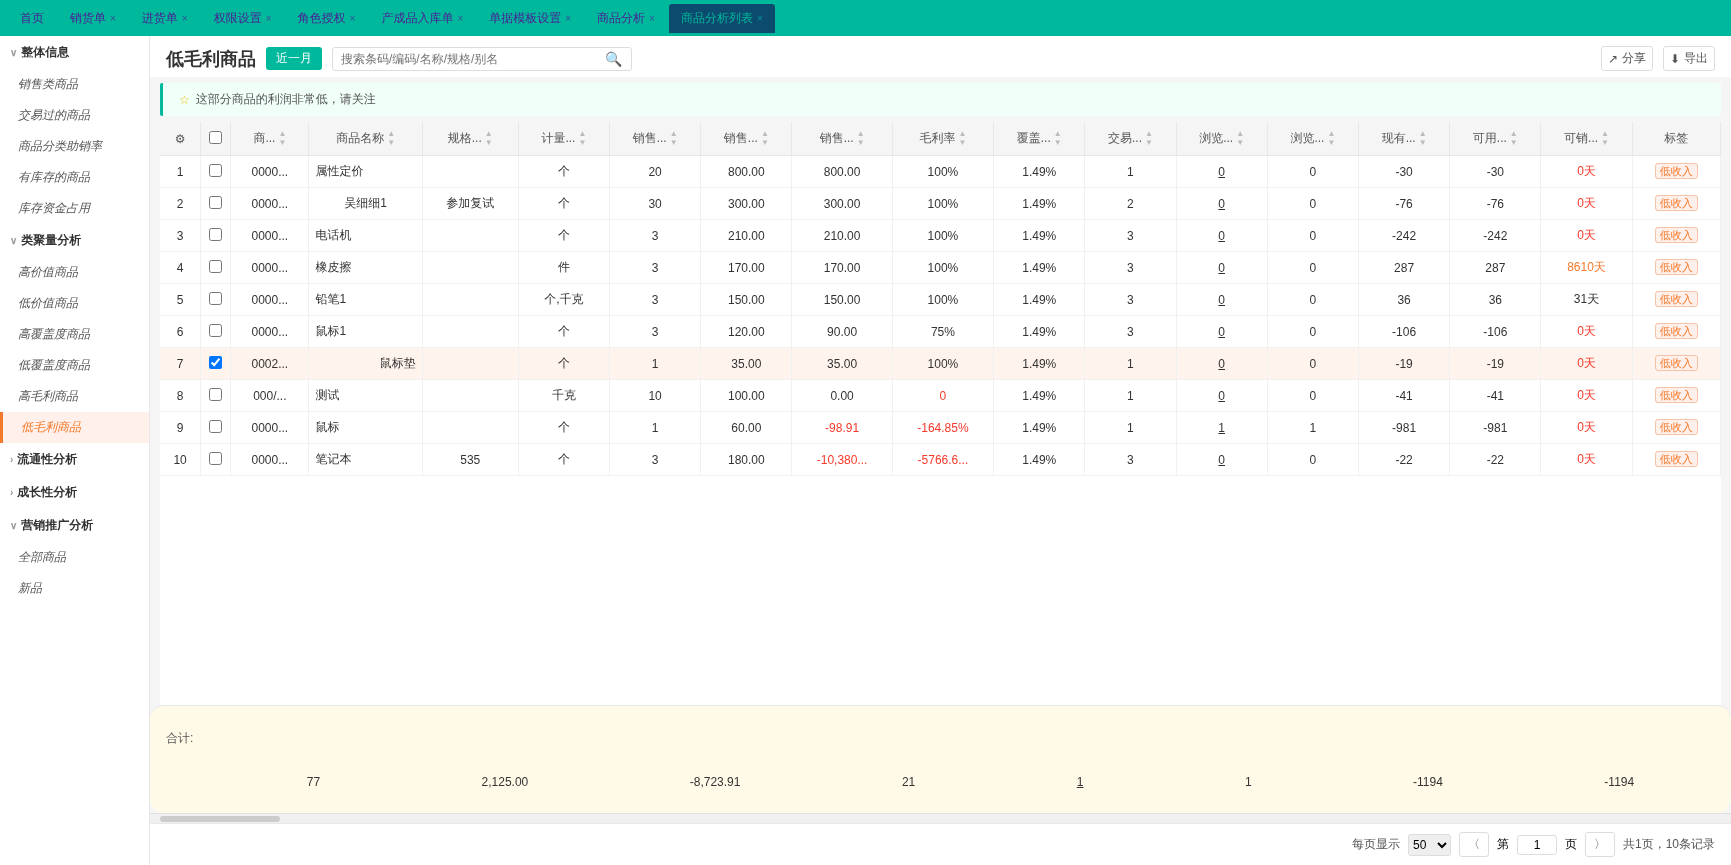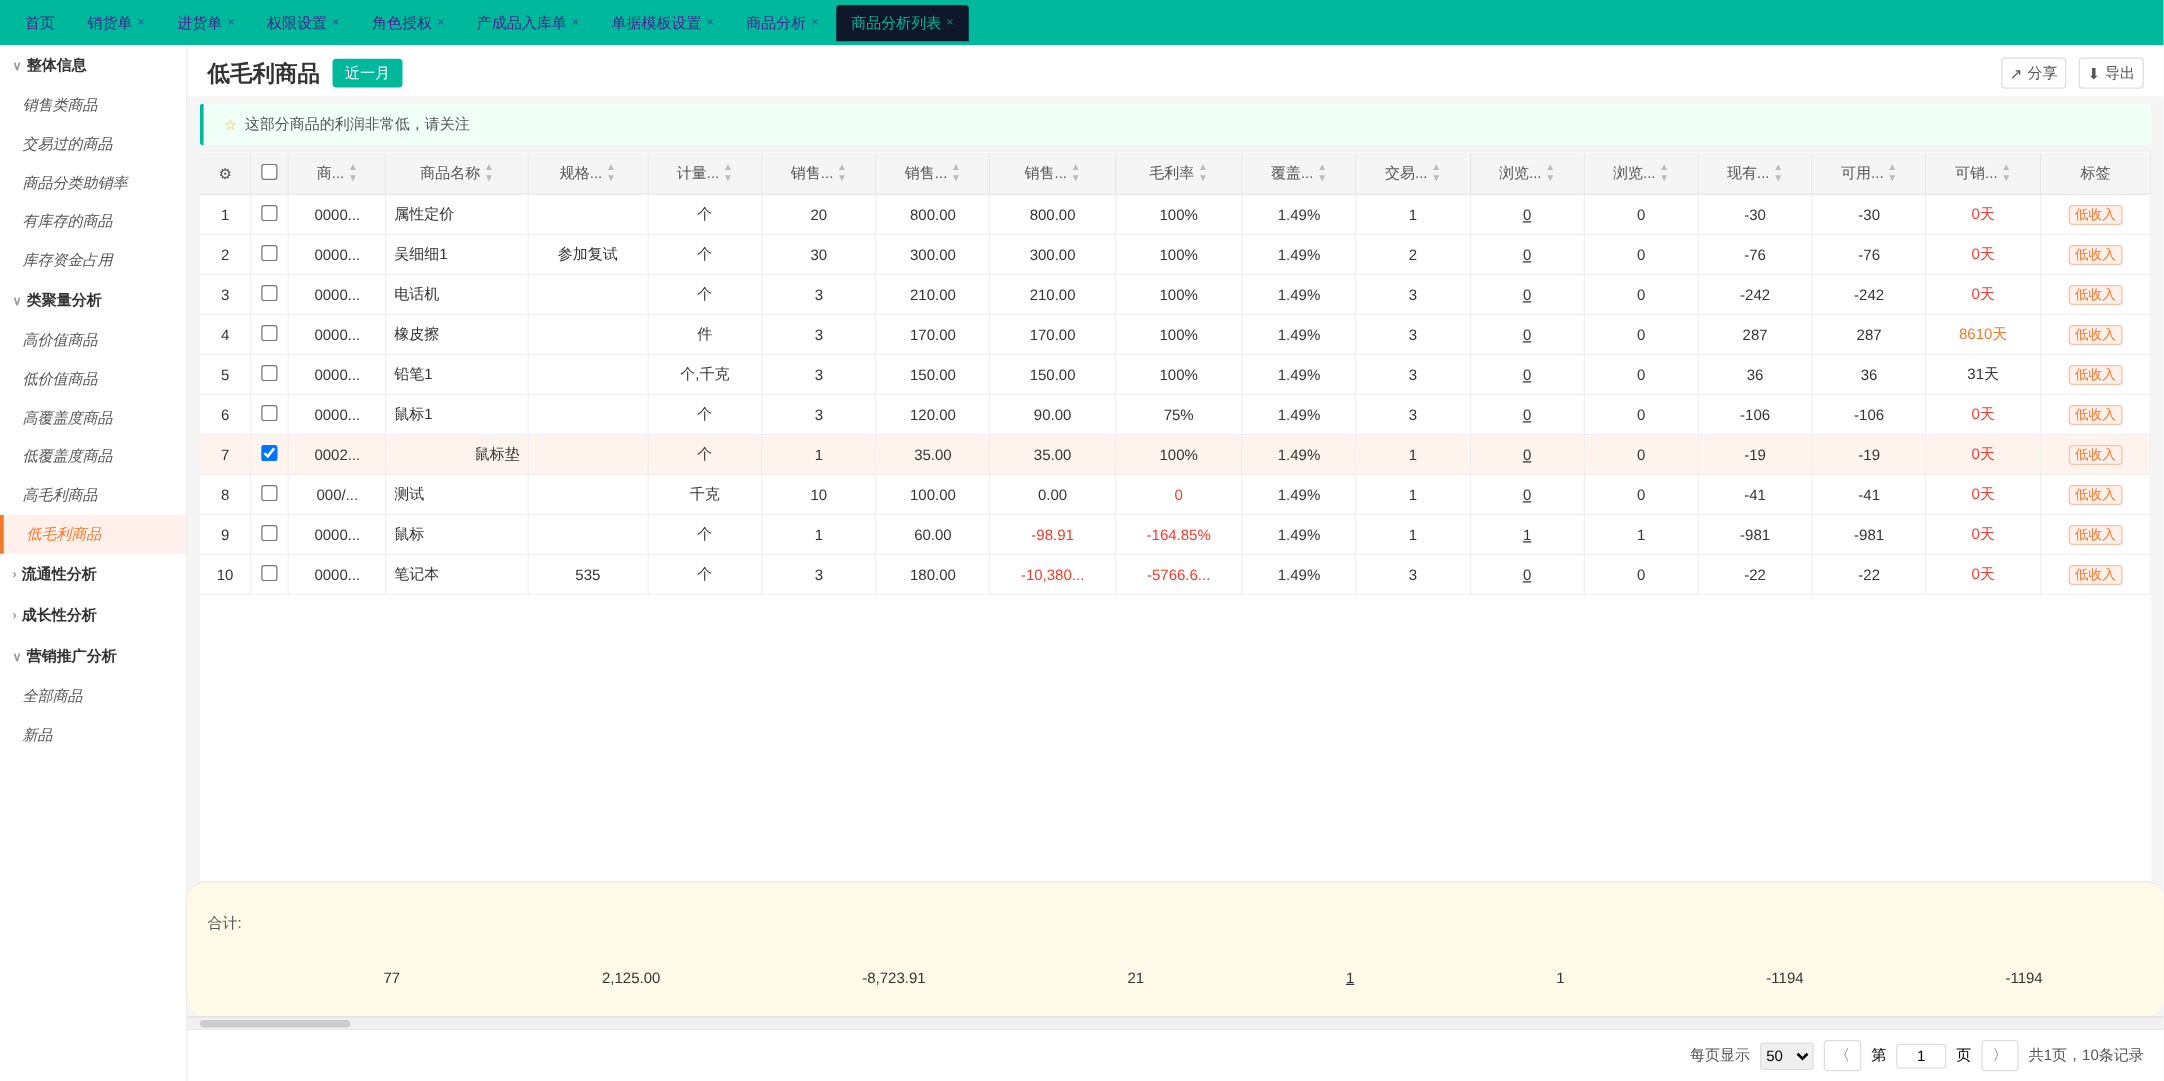--- a/index.html
+++ b/index.html
@@ -17,21 +17,21 @@
     .top-nav .nav-item {
       color: #4c1d95;
       padding: 6px 12px;
       cursor: pointer;
       border-radius: 3px;
       white-space: nowrap;
       display: flex;
       align-items: center;
       gap: 4px;
     }
-    .top-nav .nav-item.active { background: #0f172a; color: #00b89c; border-radius: 3px 3px 0 0; }
+    .top-nav .nav-item.active { background: #0c4a6e; color: #00b89c; border-radius: 3px 3px 0 0; }
     .top-nav .nav-close { font-size: 10px; opacity: 0.7; }
 
     
     .main-layout {
       display: flex;
       height: calc(100vh - 36px);
     }
 
     
     .sidebar {
@@ -354,20 +354,24 @@
     </div>
     <div class="sidebar-item">全部商品</div>
     <div class="sidebar-item">新品</div>
   </div>
 
   <div class="content-area">
 
     <div class="page-header">
       <span class="page-title">低毛利商品</span>
       <button class="filter-btn">近一月</button>
+      <div class="search-bar">
+        <input type="text" placeholder="搜索条码/编码/名称/规格/别名" style="">
+        <span style="color:#999;font-size:14px;">🔍</span>
+      </div>
       <div class="header-actions">
         <div class="header-action-btn">
           <span>↗</span>
           <span>分享</span>
         </div>
         <div class="header-action-btn">
           <span>⬇</span>
           <span>导出</span>
         </div>
       </div>
@@ -544,21 +548,21 @@
       <td>0</td>
       <td>-30</td>
       <td>-30</td>
       <td class="red">0天</td>
       <td><span class="tag-low-income">低收入</span></td>
     </tr>
             <tr>
       <td>2</td>
       <td class="checkbox-cell"><input type="checkbox" style=""></td>
       <td>0000...</td>
-      <td style="text-align:left;">吴细细1</td>
+      <td style="text-align:center;">吴细细1</td>
       <td>参加复试</td>
       <td>个</td>
       <td>30</td>
       <td>300.00</td>
       <td class="">300.00</td>
       <td class="">100%</td>
       <td>1.49%</td>
       <td>2</td>
       <td class="underline">0</td>
       <td>0</td>

